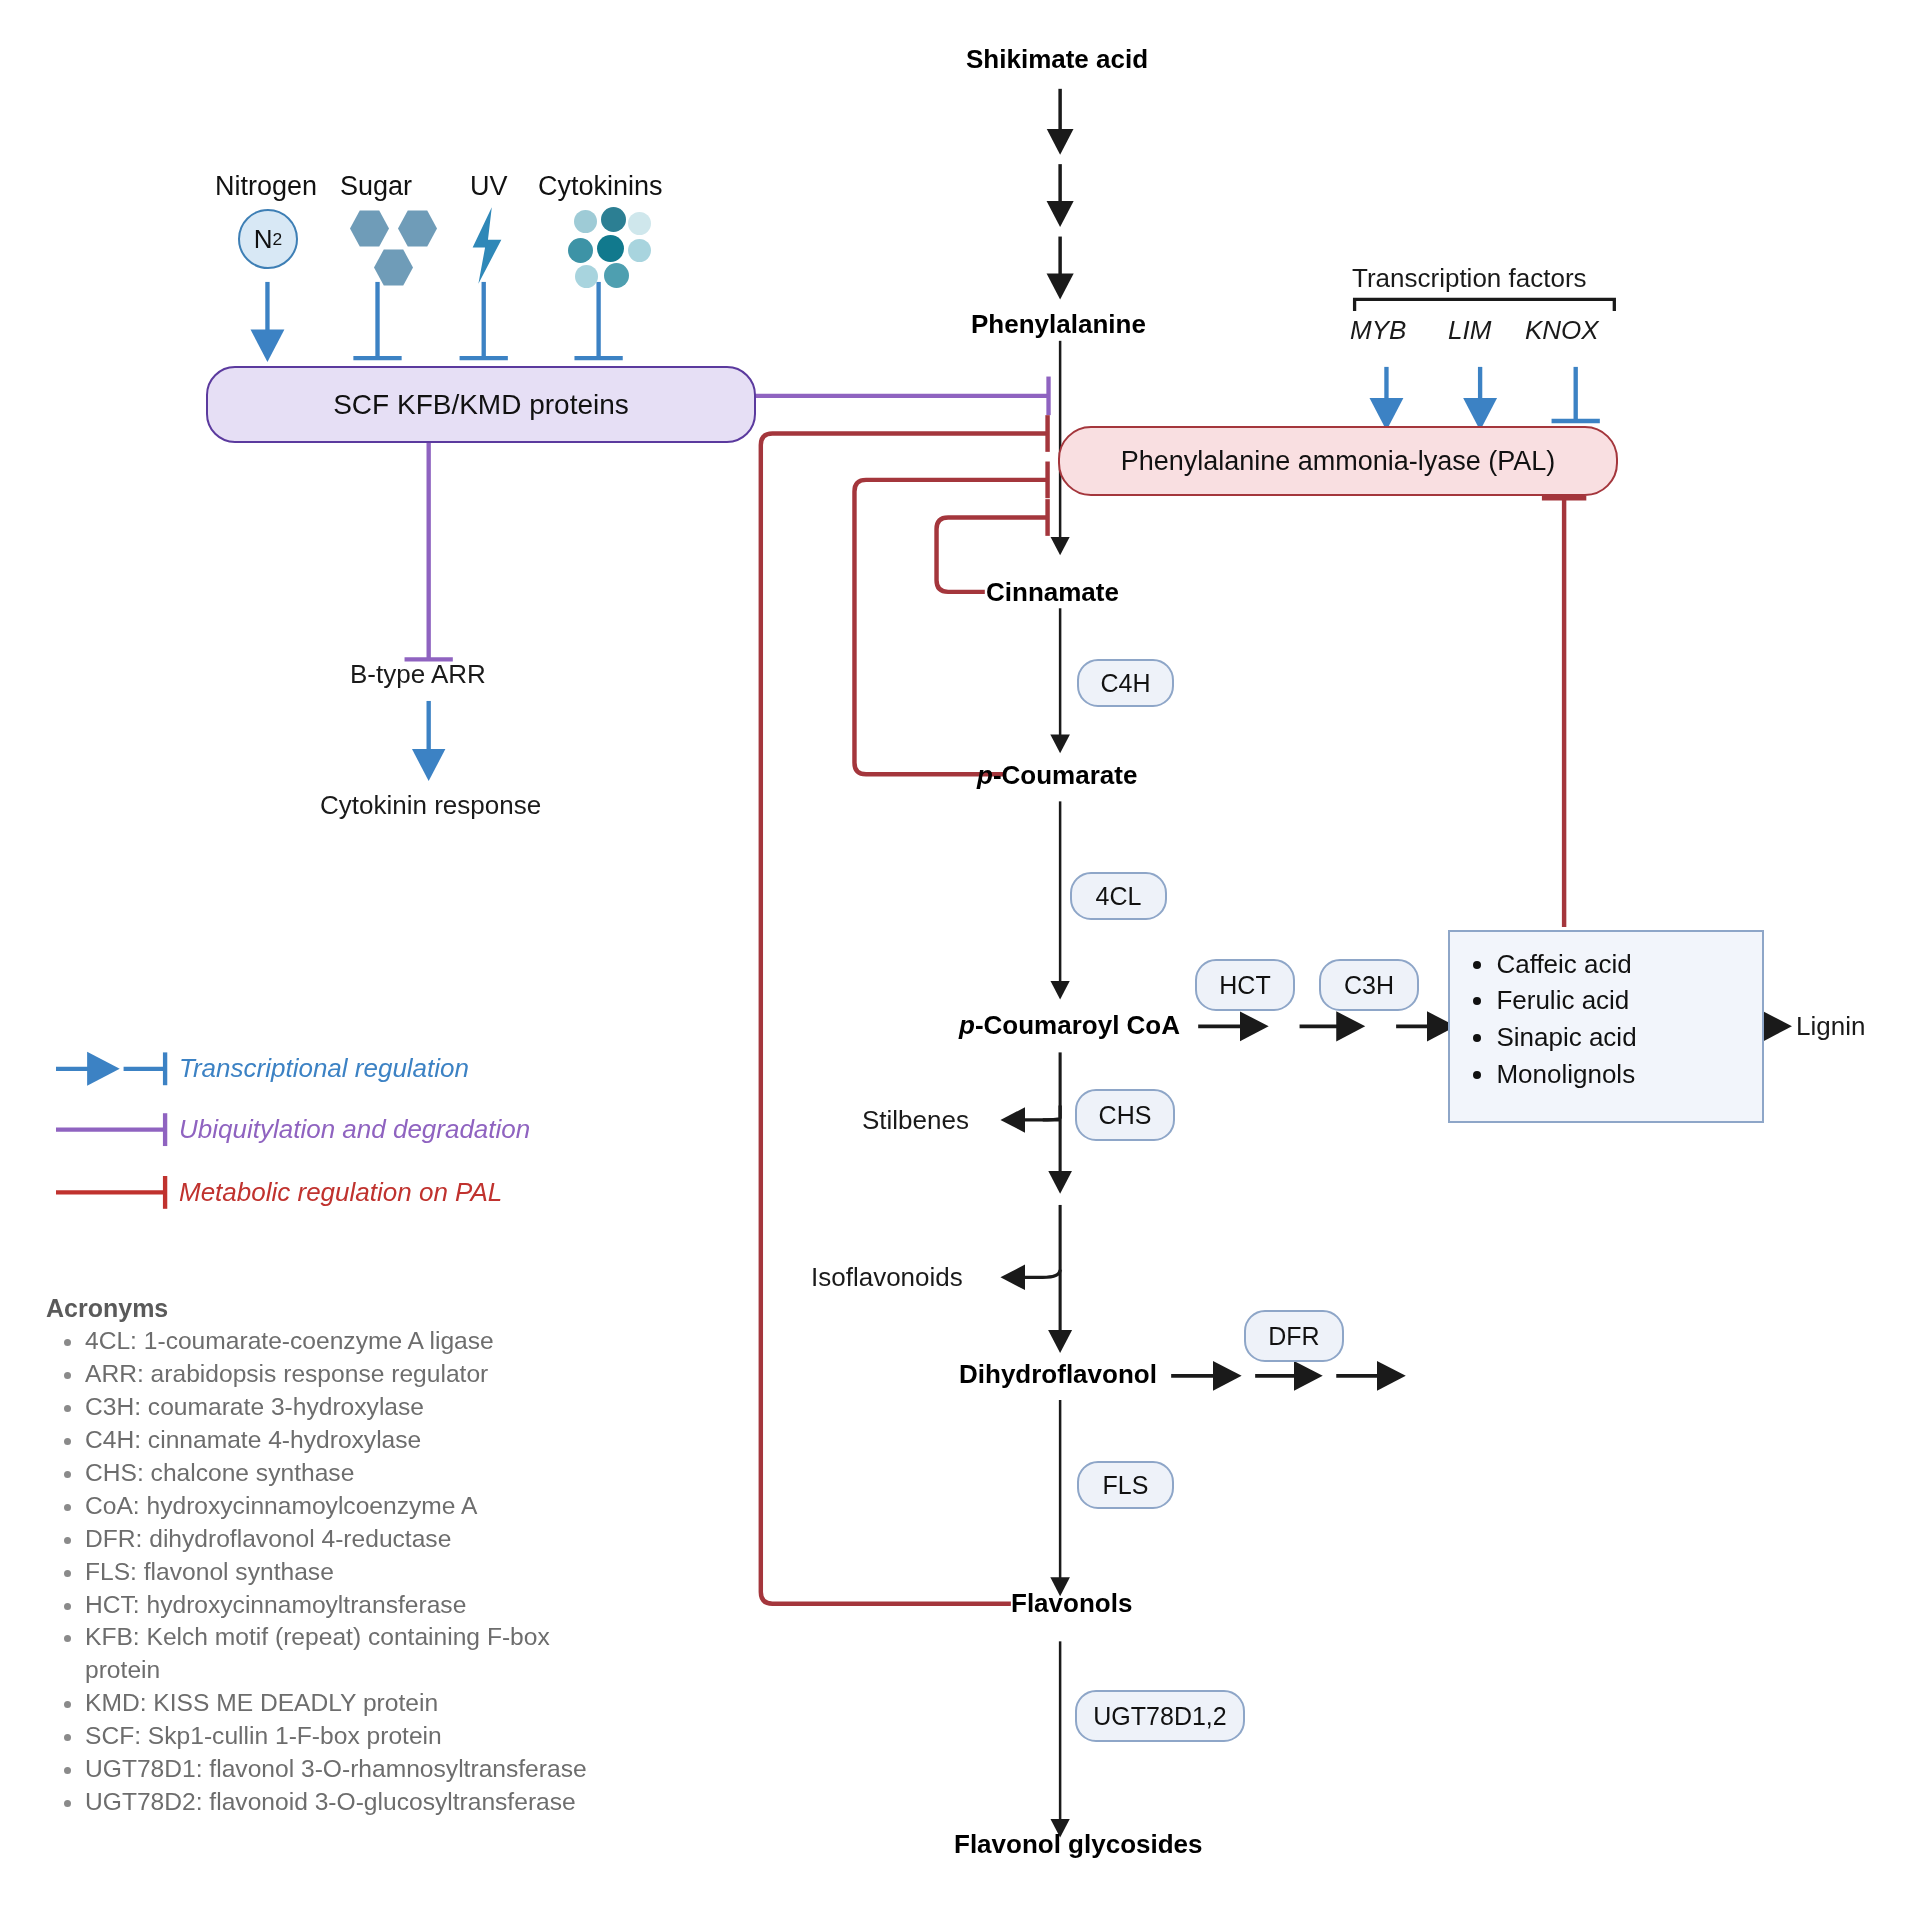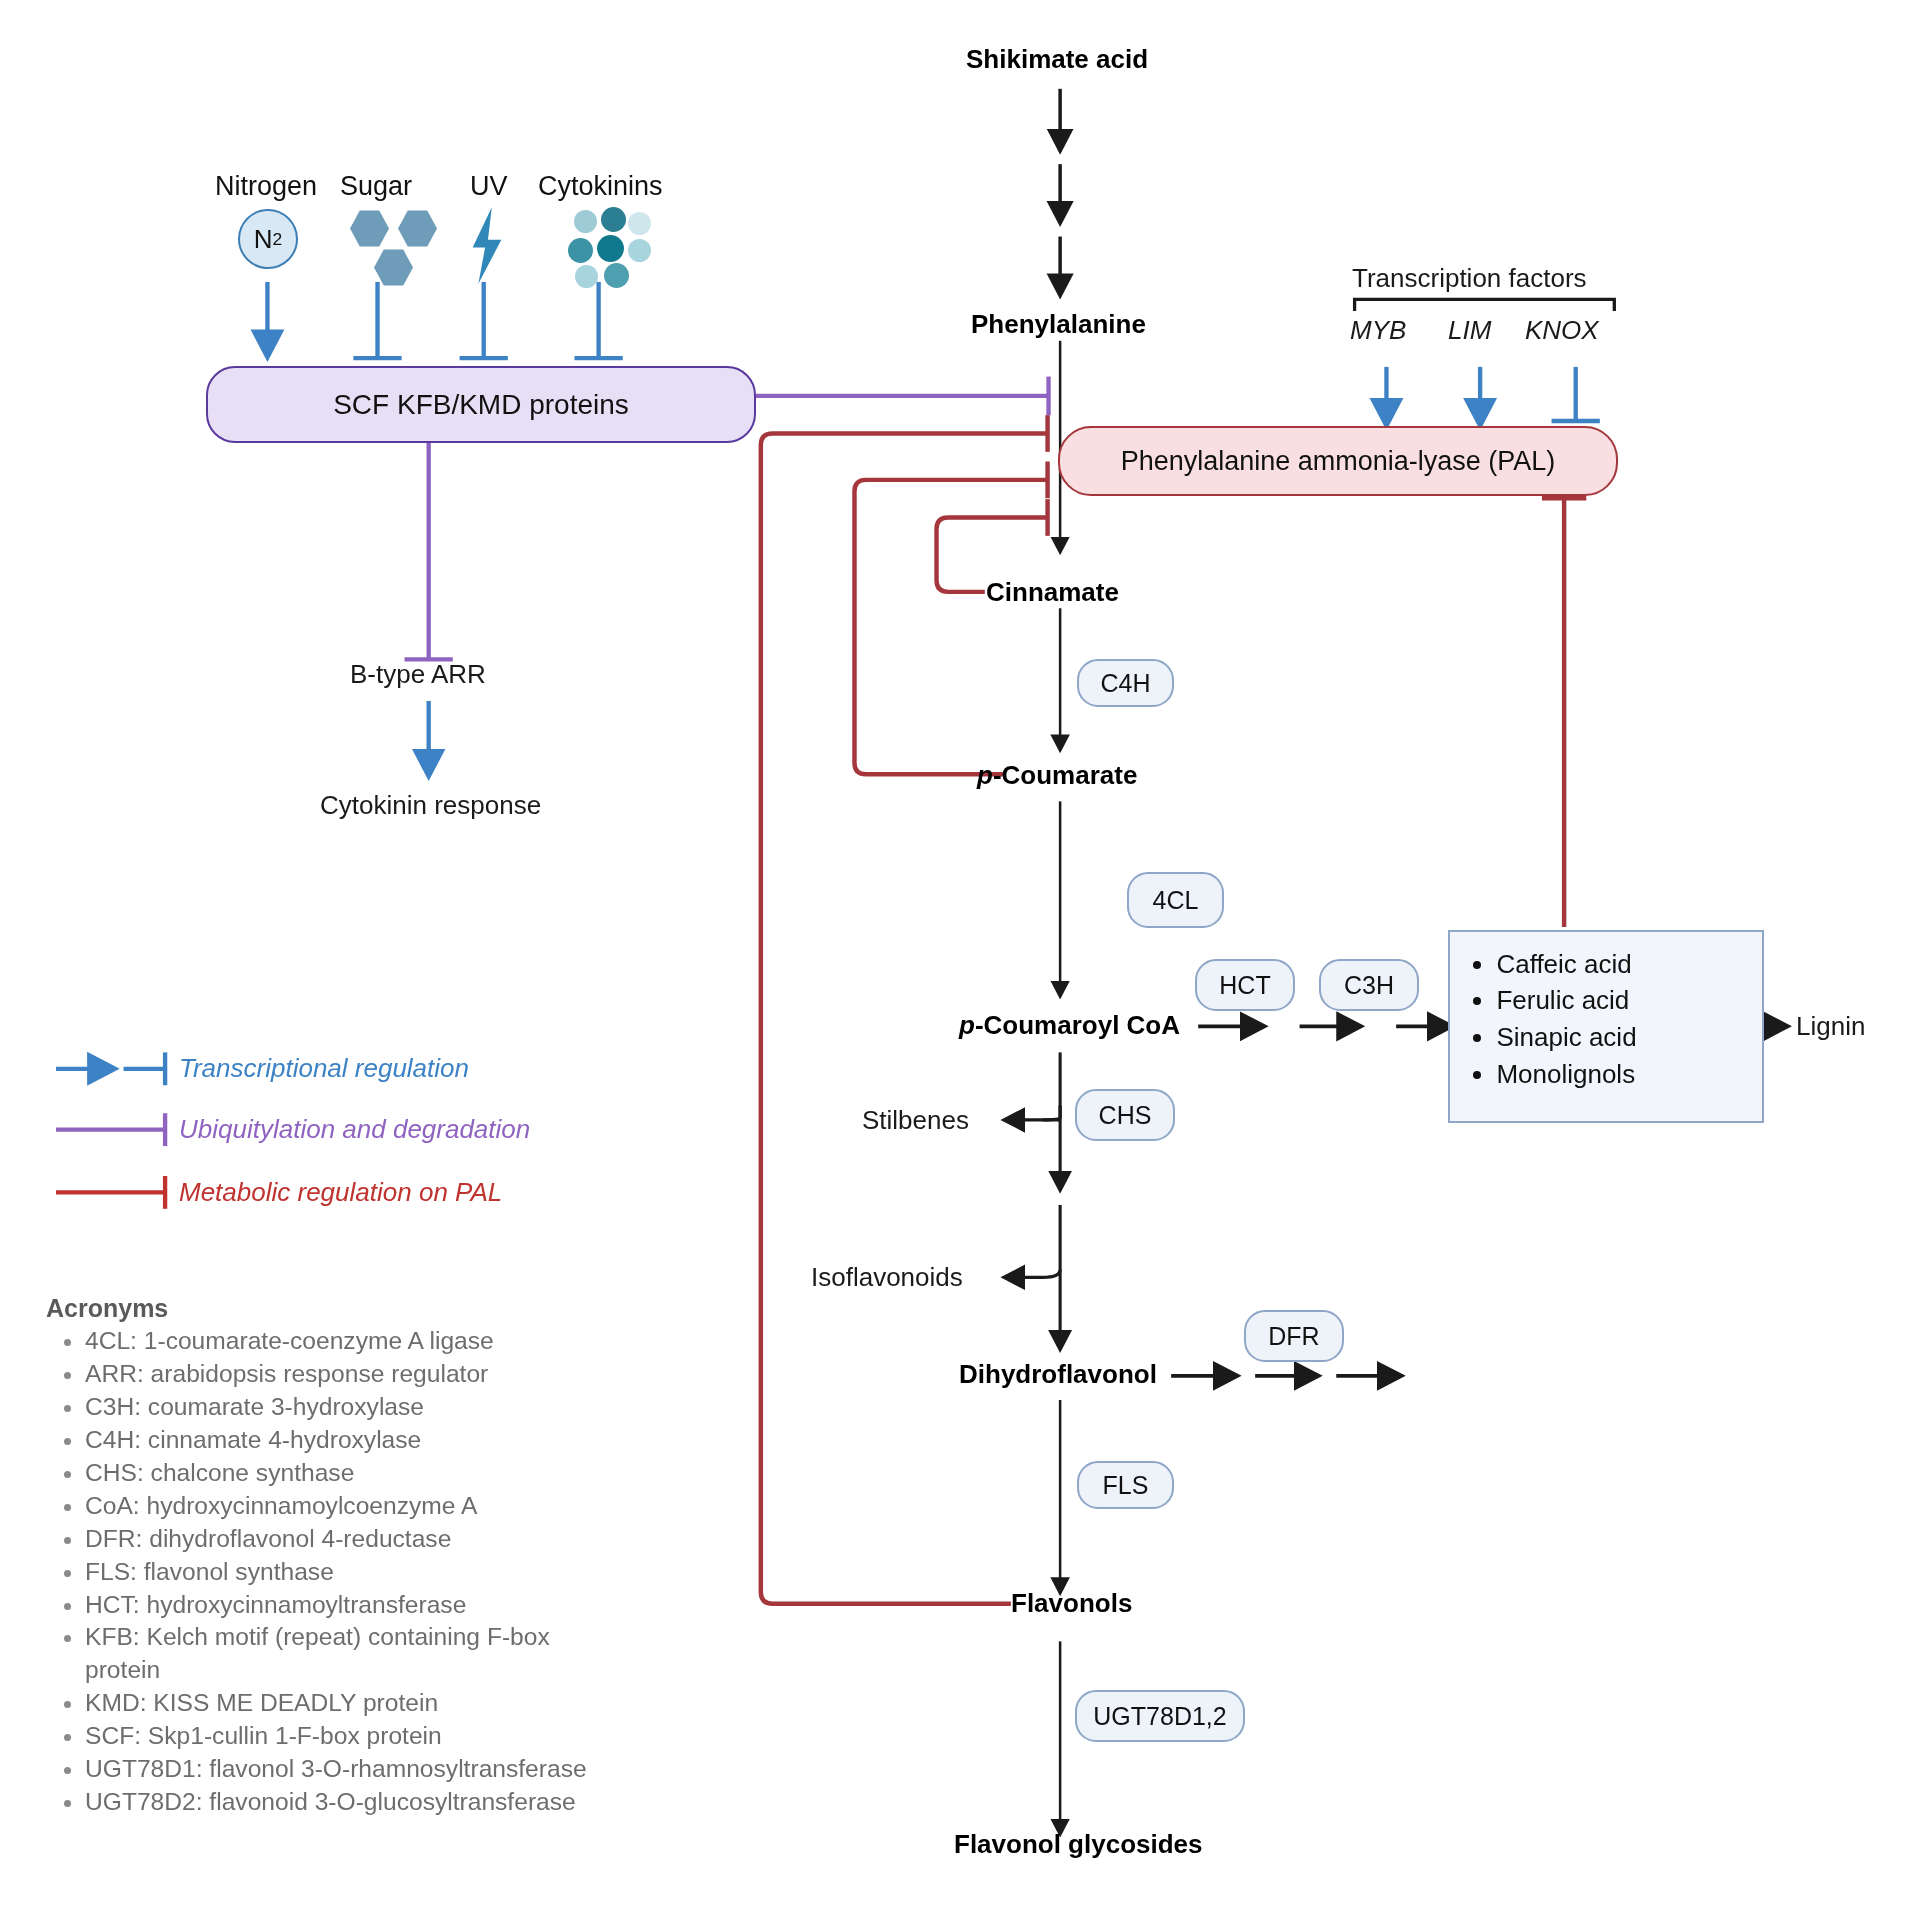--- a/index.html
+++ b/index.html
@@ -255,21 +255,21 @@
   <div class="lbl metab" style="left:1011px;top:1588px;">Flavonols</div>
   <div class="lbl metab" style="left:954px;top:1829px;">Flavonol glycosides</div>
 
   <div class="lbl plain" style="left:862px;top:1105px;">Stilbenes</div>
   <div class="lbl plain" style="left:811px;top:1262px;">Isoflavonoids</div>
   <div class="lbl plain" style="left:1796px;top:1011px;">Lignin</div>
 
   <div class="pill" style="left:1077px;top:659px;width:97px;height:48px;">
     <span>C4H</span>
   </div>
-  <div class="pill" style="left:1127px;top:872px;width:97px;height:56px;">
+  <div class="pill" style="left:1070px;top:872px;width:97px;height:48px;">
     <span>4CL</span>
   </div>
   <div class="pill" style="left:1195px;top:959px;width:100px;height:52px;">
     <span>HCT</span>
   </div>
   <div class="pill" style="left:1319px;top:959px;width:100px;height:52px;">
     <span>C3H</span>
   </div>
   <div class="pill" style="left:1075px;top:1089px;width:100px;height:52px;">
     <span>CHS</span>

